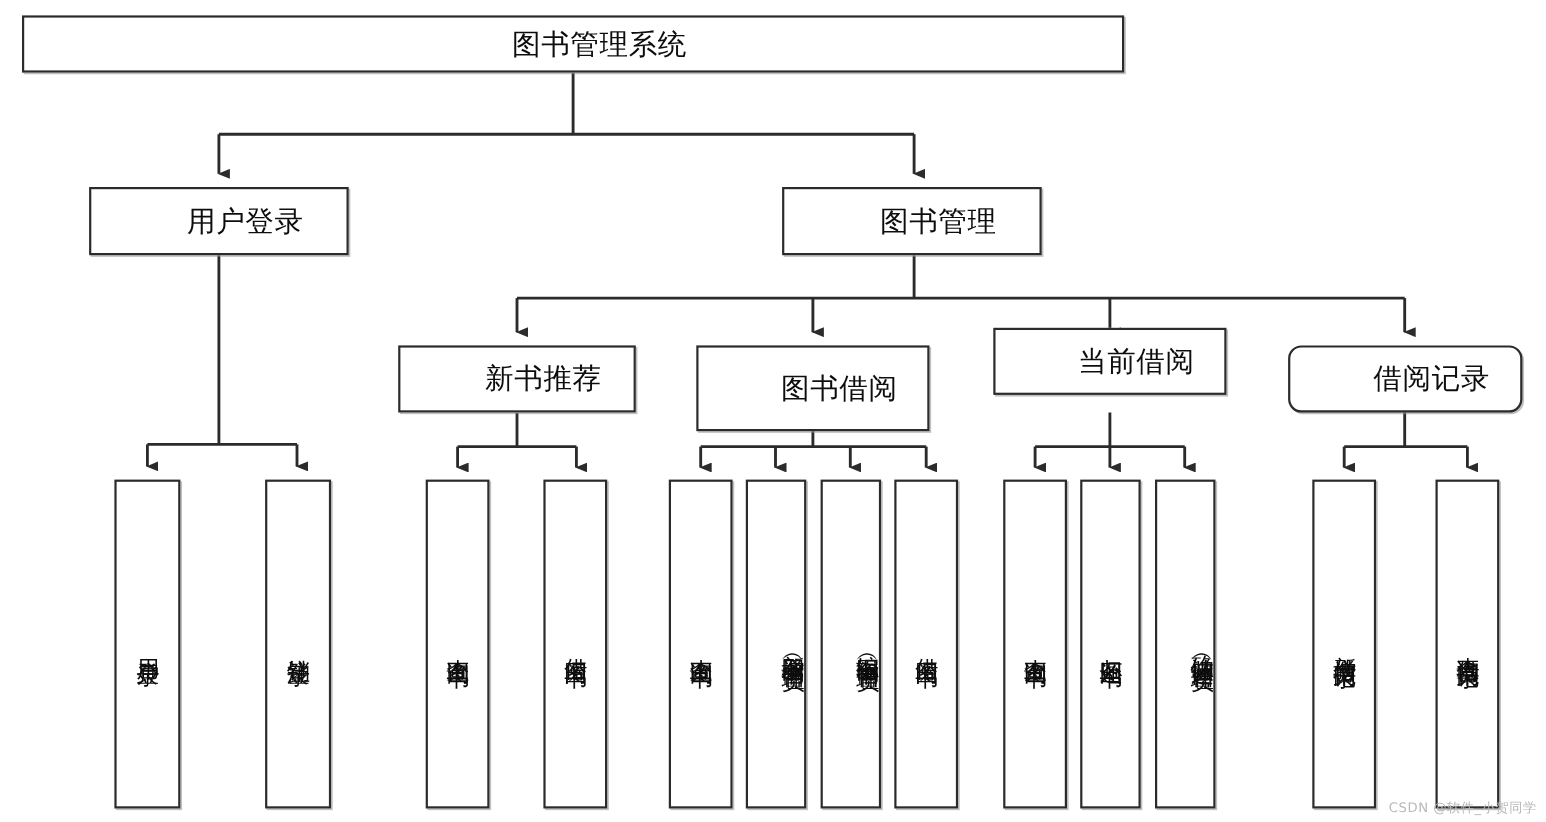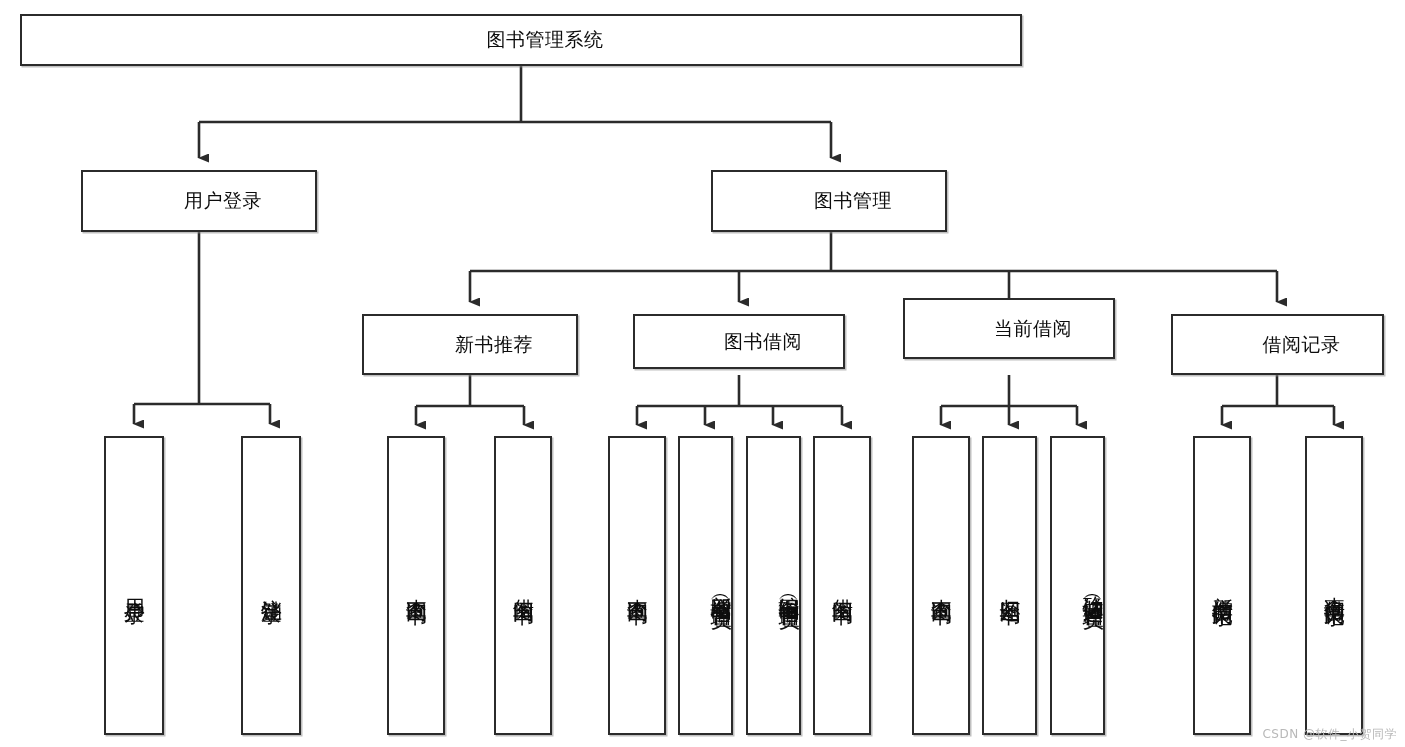--- a/index.html
+++ b/index.html
@@ -32,21 +32,21 @@
     border: 2px solid #2b2b2b;
     background: #ffffff;
     box-shadow: 1.5px 1.5px 0 rgba(140,140,140,0.55);
   }
   .node-label-h {
     position: absolute;
     left: 0; right: 0; top: 0; bottom: 0;
     display: flex;
     align-items: center;
     justify-content: center;
-    font-size: 19px;
+    font-size: 26px;
     color: #0d0d0d;
     letter-spacing: 0.5px;
     white-space: nowrap;
     margin-left: 48px;
   }
   .node-label-v {
     position: absolute;
     left: 0; right: 0; top: 0; bottom: 0;
     display: flex;
     align-items: center;
@@ -136,27 +136,27 @@
   <div class="node-box" style="left:81px; top:170px; width:236px; height:62px;">
     <span class="node-label-h">用户登录</span>
   </div>
   <div class="node-box" style="left:362px; top:314px; width:216px; height:61px;">
     <span class="node-label-h">新书推荐</span>
   </div>
 
   <div class="node-box" style="left:711px; top:170px; width:236px; height:62px;">
     <span class="node-label-h">图书管理</span>
   </div>
-  <div class="node-box" style="left:633px; top:314px; width:212px; height:55px;">
+  <div class="node-box" style="left:633px; top:314px; width:212px; height:78px;">
     <span class="node-label-h">图书借阅</span>
   </div>
   <div class="node-box" style="left:903px; top:298px; width:212px; height:61px;">
     <span class="node-label-h">当前借阅</span>
   </div>
-  <div class="node-box" style="left:1171px; top:314px; width:213px; height:61px;">
+  <div class="node-box" style="left:1171px; top:314px; width:213px; height:61px;border-radius:12px;">
     <span class="node-label-h">借阅记录</span>
   </div>
 
   <div class="node-box" style="left:104px; top:436px; width:60px; height:299px;">
     <span class="node-label-v">用户登录</span>
   </div>
   <div class="node-box" style="left:241px; top:436px; width:60px; height:299px;">
     <span class="node-label-v">注销登录</span>
   </div>
 

